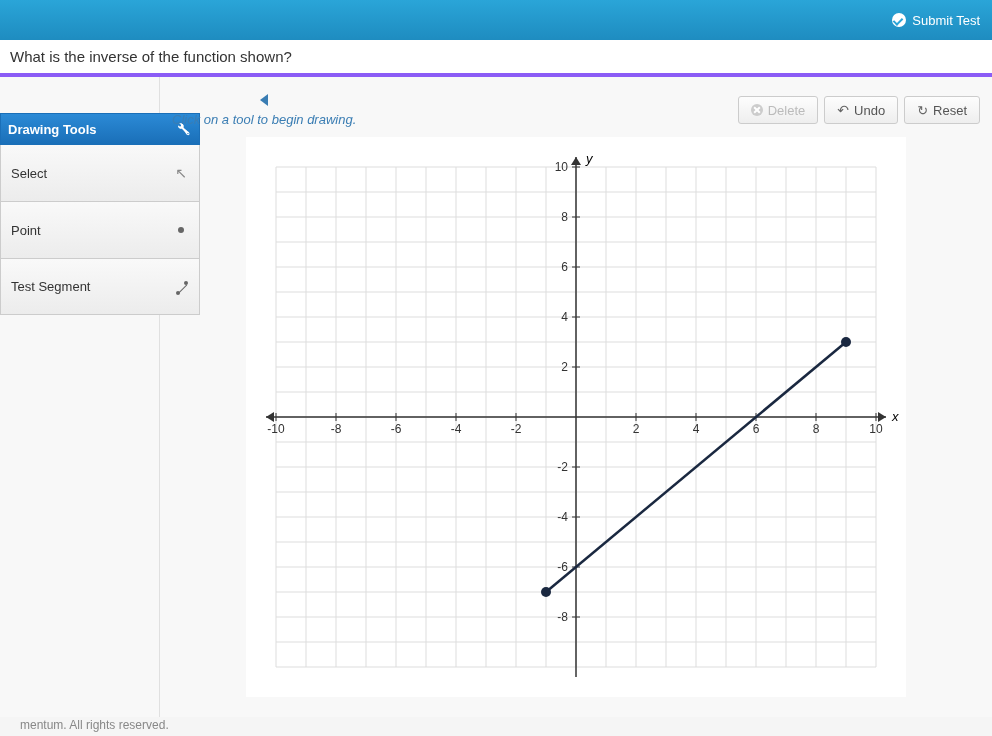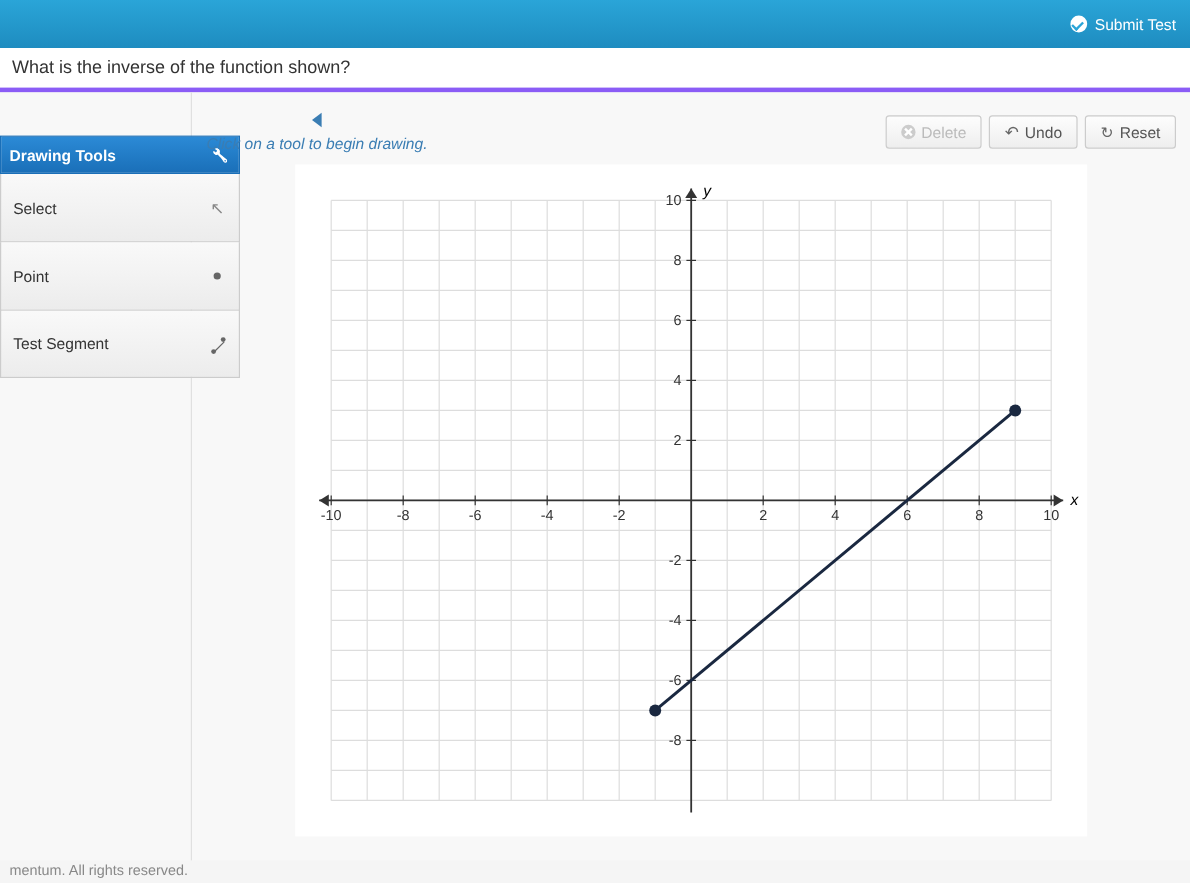--- a/index.html
+++ b/index.html
@@ -163,21 +163,21 @@
 svg.graph {
   background: #fff;
 }
 .grid line { stroke: #ddd; stroke-width: 1; }
 .axis-label { font-style: italic; font-size: 13px; fill: #000; }
 .data-line { stroke: #1a2840; stroke-width: 2.5; }
 .data-point { fill: #1a2840; }
 .footer {
   position: absolute;
   bottom: 4px;
-  left: 8px;
+  left: 20px;
   font-size: 12px;
   color: #888;
 }
 </style>
 </head>
 <body>
 
 <div class="topbar">
   <div class="submit-btn">
     <span class="check-icon"></span>

